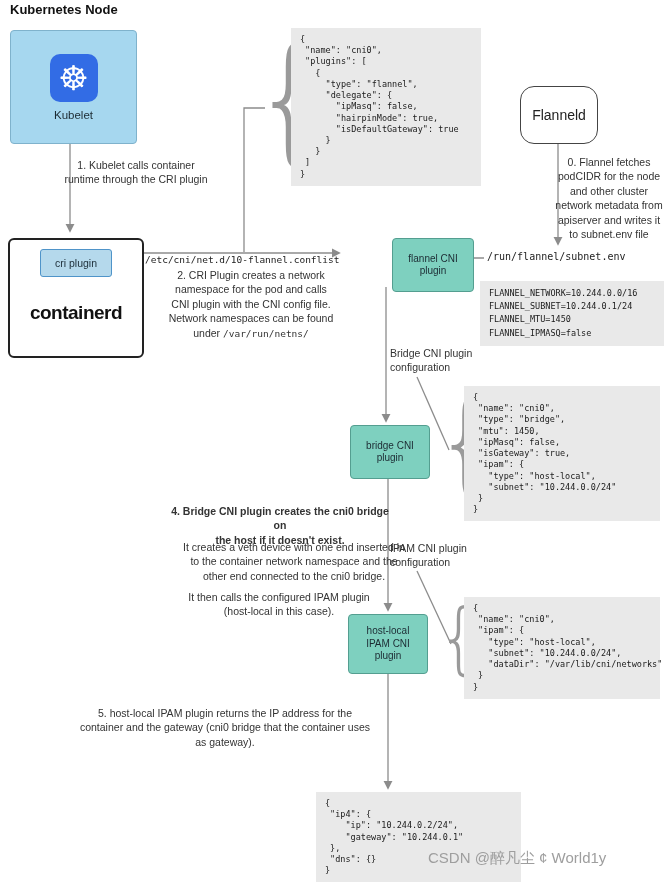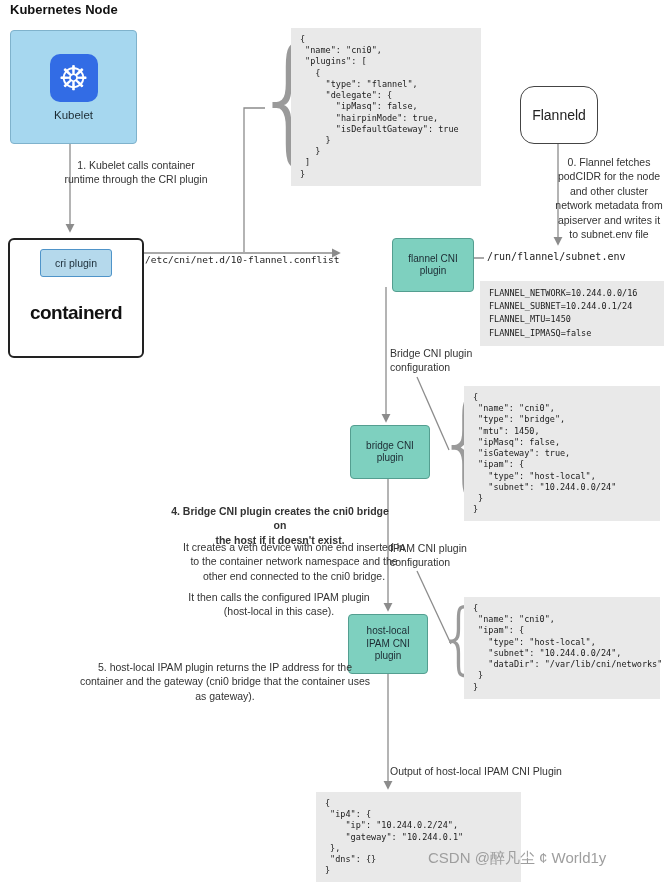--- a/index.html
+++ b/index.html
@@ -77,20 +77,25 @@
   <div class="note" style="left:52px;top:158px;width:168px;">1. Kubelet calls container
 runtime through the CRI plugin</div>
 
   <div class="containerd-box">
     <div class="cri-box">cri plugin</div>
     <div class="containerd-logo">containerd</div>
   </div>
 
   <div class="pathlabel" style="left:145px;top:254px;">/etc/cni/net.d/10-flannel.conflist</div>
 
+  <div class="note" style="left:158px;top:268px;width:186px;"><span>2. CRI Plugin creates a network
+namespace for the pod and calls
+CNI plugin with the CNI config file.
+Network namespaces can be found
+under </span><span class="mono">/var/run/netns/</span></div>
 
 
   <div class="teal-box" style="left:346px;top:238px;width:80px;height:52px;margin-left:46px;">
     <span>flannel CNI
 plugin</span>
   </div>
 
   <div class="brace" style="left:253px;top:22px;font-size:115px;transform:scaleY(1.2);">{</div>
   <div class="code" style="left:291px;top:28px;width:172px;">{
  "name": "cni0",
@@ -163,25 +168,24 @@
   <div class="brace" style="left:438px;top:595px;font-size:66px;transform:scaleY(1.2);">{</div>
   <div class="code" style="left:464px;top:597px;width:178px;">{
  "name": "cni0",
  "ipam": {
    "type": "host-local",
    "subnet": "10.244.0.0/24",
    "dataDir": "/var/lib/cni/networks"
  }
 }</div>
 
-  <div class="note" style="left:55px;top:660px;width:340px;">5. host-local IPAM plugin returns the IP address for the
+  <div class="note" style="left:55px;top:706px;width:340px;">5. host-local IPAM plugin returns the IP address for the
 container and the gateway (cni0 bridge that the container uses
 as gateway).</div>
 
-  <div class="cfg-label" style="left:390px;top:764px;white-space:nowrap;">Output of host-local IPAM CNI Plugin</div>
 
   <div class="code" style="left:316px;top:792px;width:187px;">{
  "ip4": {
     "ip": "10.244.0.2/24",
     "gateway": "10.244.0.1"
  },
  "dns": {}
 }</div>
 
   <div class="watermark">CSDN @醉凡尘 ¢  World1y</div>

